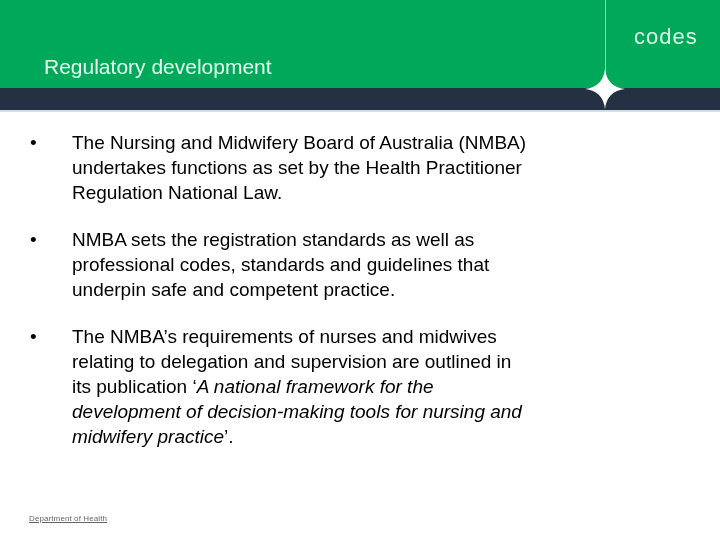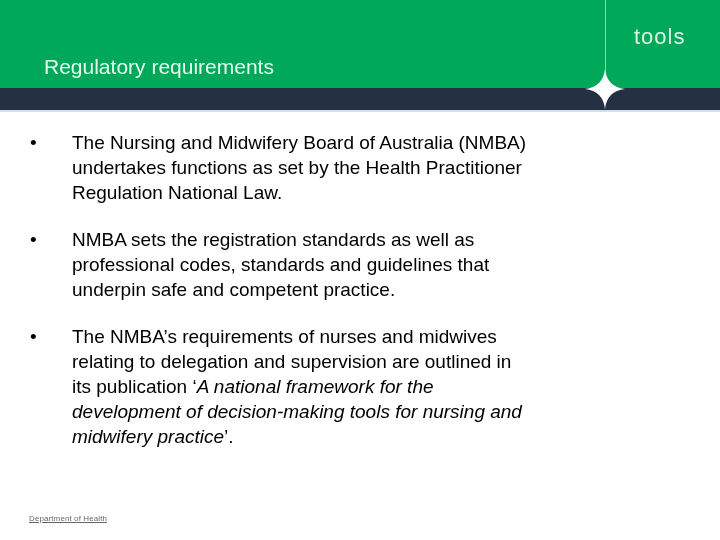--- a/index.html
+++ b/index.html
@@ -57,22 +57,22 @@
 
 <div class="header-green"></div>
 <div class="vline"></div>
 <div class="header-dark"></div>
 <div class="header-rule"></div>
 
 <svg class="star" viewBox="0 0 40 40">
   <path d="M20 0 Q22 18 40 20 Q22 22 20 40 Q18 22 0 20 Q18 18 20 0 Z" fill="#ffffff"></path>
 </svg>
 
-<div class="brand">tools</div>
-<div class="title">Regulatory requirements</div>
+<div class="brand">codes</div>
+<div class="title">Regulatory development</div>
 
 <ul class="bullets">
   <li class="bullet">
     <span class="dot">•</span>
     <span>The Nursing and Midwifery Board of Australia (NMBA)  undertakes functions as set by the Health Practitioner Regulation National Law.</span>
   </li>
   <li class="bullet">
     <span class="dot">•</span>
     <span>NMBA sets the registration standards as well as professional codes, standards and guidelines that underpin safe and competent practice.</span>
   </li>

